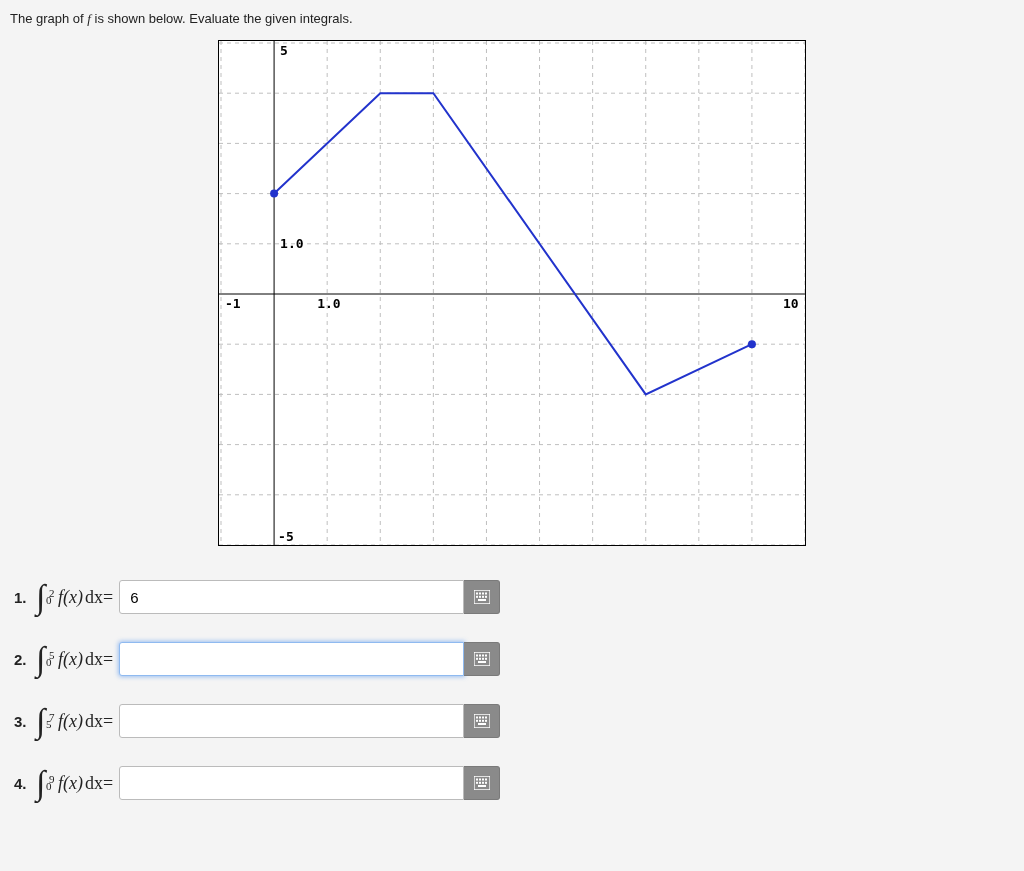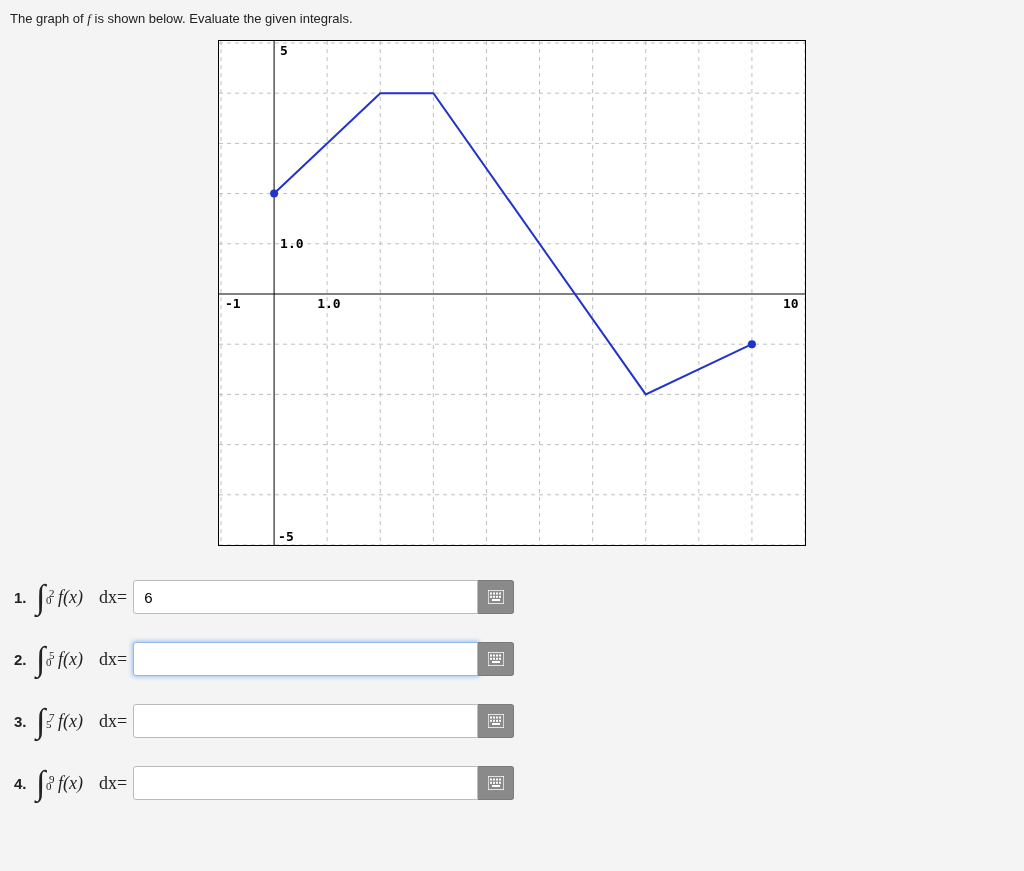--- a/index.html
+++ b/index.html
@@ -48,21 +48,21 @@
     font-family: 'Times New Roman', serif;
     font-size: 18px;
     display: flex;
     align-items: center;
     white-space: nowrap;
     margin-right: 6px;
   }
   .int-sym { font-size: 34px; line-height: 34px; position: relative; display:inline-block; width: 18px; }
   .int-sym .u { position:absolute; top:-4px; left:13px; font-size:11px; }
   .int-sym .l { position:absolute; bottom:-3px; left:10px; font-size:11px; }
-  .fx { font-style: italic; margin: 0 16px 0 4px; }
+  .fx { font-style: italic; margin: 0 2px 0 4px; }
   input.ans {
     height: 34px;
     border: 1px solid #bbb;
     border-radius: 3px 0 0 3px;
     padding: 4px 10px;
     font-size: 15px;
     width: 345px;
     background: #fff;
   }
   .kbtn {

